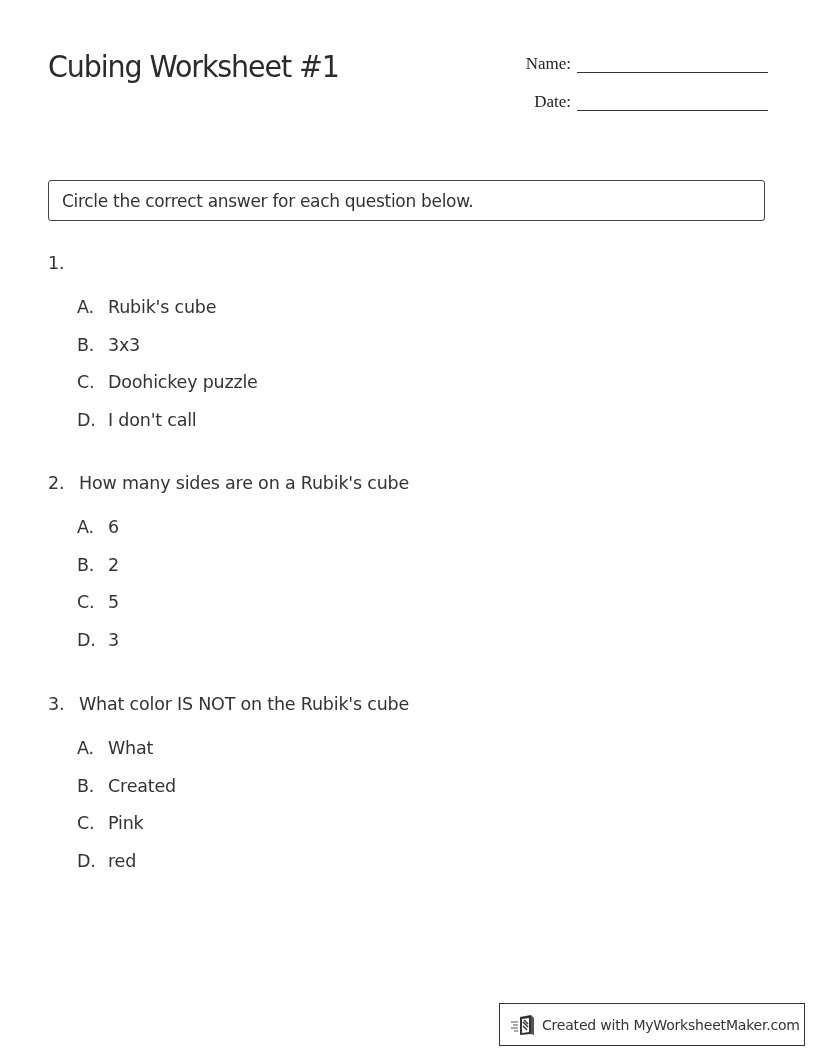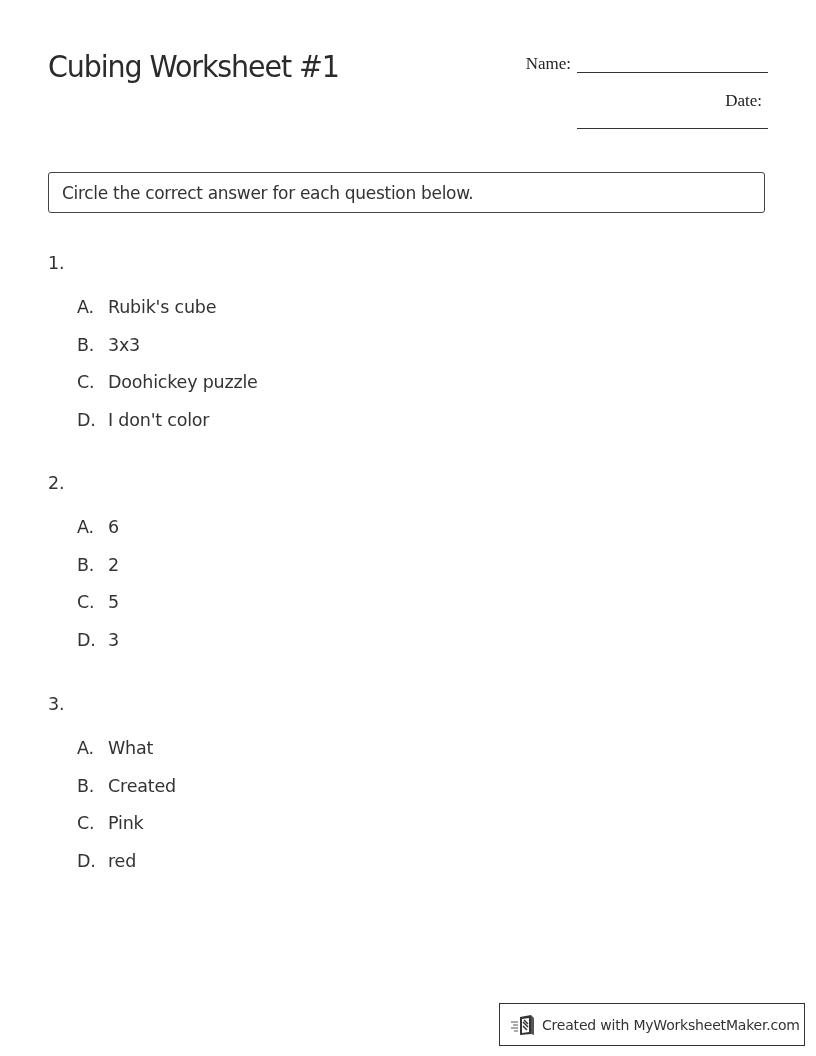--- a/index.html
+++ b/index.html
@@ -17,23 +17,23 @@
       position: absolute; right: 48px; display: flex; align-items: flex-end; text-align: right;
     }
     .field .lbl {
       font-family: "Liberation Serif", serif; font-size: 17px; color: #222;
       margin-right: 6px; line-height: 18px;
     }
     .field .line {
       width: 191px; border-bottom: 1.3px solid #333; height: 18px;
     }
     .name-field { top: 54px; }
-    .date-field { top: 92px; flex-direction: column; }
+    .date-field { top: 92px; }
     .instructions {
-      position: absolute; left: 48px; top: 172px; width: 717px; height: 41px;
+      position: absolute; left: 48px; top: 180px; width: 717px; height: 41px;
       border: 1.3px solid #444; border-radius: 3px; box-sizing: border-box;
       display: flex; align-items: center; padding-left: 13px;
       font-size: 17px; color: #333; letter-spacing: -0.3px;
     }
     .question {
       position: absolute; left: 48px;
     }
     .q-stem {
       display: flex; font-size: 17.5px; color: #333; letter-spacing: -0.2px; height: 24px; align-items: center;
     }
@@ -82,28 +82,29 @@
     <div class="opt">
         <span class="opt-letter">B.</span>
         <span>3x3</span>
       </div>
     <div class="opt">
         <span class="opt-letter">C.</span>
         <span>Doohickey puzzle</span>
       </div>
     <div class="opt">
         <span class="opt-letter">D.</span>
-        <span>I don't color</span>
+        <span>I don't call</span>
       </div>
   </div>
 </div>
 
 <div class="question q2">
   <div class="q-stem">
     <span class="q-num">2.</span>
+    <span>How many sides are on a Rubik's cube</span>
   </div>
   <div class="options">
     <div class="opt">
         <span class="opt-letter">A.</span>
         <span>6</span>
       </div>
     <div class="opt">
         <span class="opt-letter">B.</span>
         <span>2</span>
       </div>
@@ -114,20 +115,21 @@
     <div class="opt">
         <span class="opt-letter">D.</span>
         <span>3</span>
       </div>
   </div>
 </div>
 
 <div class="question q3">
   <div class="q-stem">
     <span class="q-num">3.</span>
+    <span>What color IS NOT on the Rubik's cube</span>
   </div>
   <div class="options">
     <div class="opt">
         <span class="opt-letter">A.</span>
         <span>What</span>
       </div>
     <div class="opt">
         <span class="opt-letter">B.</span>
         <span>Created</span>
       </div>

